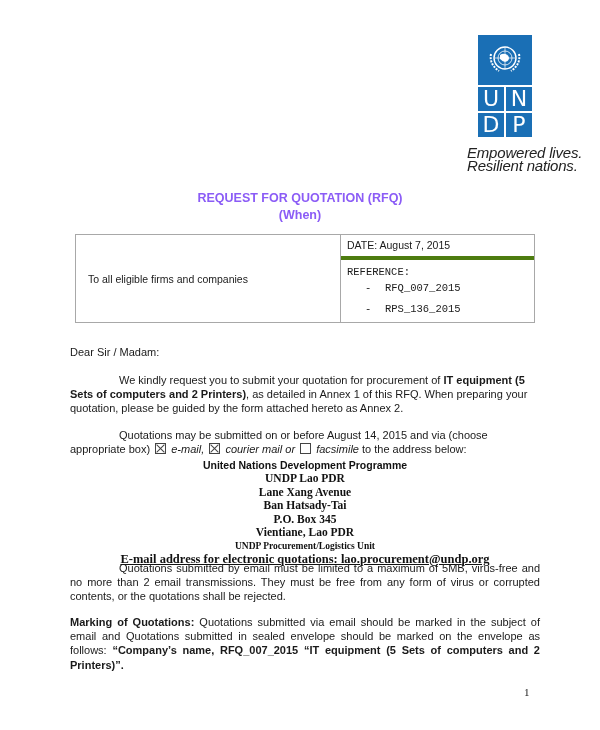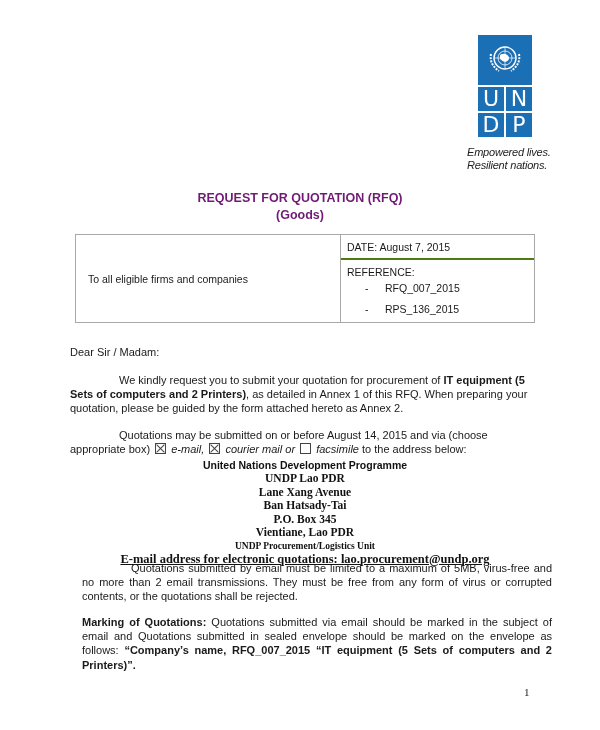--- a/index.html
+++ b/index.html
@@ -5,39 +5,39 @@
   html, body { margin: 0; padding: 0; background: #ffffff; }
   body { width: 600px; height: 730px; position: relative; overflow: hidden; color: #1a1a1a;
          font-family: "Liberation Sans", "DejaVu Sans", sans-serif; }
 
   
   .logo { position: absolute; left: 478px; top: 35px; width: 54px; }
   .logo-emblem { width: 54px; height: 50px; background: #1a6fb5; display: flex; align-items: center; justify-content: center; }
   .logo-grid { display: grid; grid-template-columns: 26px 26px; grid-gap: 2px; margin-top: 2px; }
   .logo-cell { background: #1a6fb5; color: #ffffff; height: 24px; display: flex; align-items: center; justify-content: center;
                font-size: 22px; font-family: "DejaVu Sans", sans-serif; font-weight: 400; line-height: 1; }
-  .tagline { position: absolute; left: 467px; top: 146px; font-size: 11px; font-style: italic; line-height: 13px; color: #222; letter-spacing: -0.2px; }
+  .tagline { position: absolute; left: 467px; top: 146px; font-size: 15px; font-style: italic; line-height: 13px; color: #222; letter-spacing: -0.2px; }
 
   
-  .title { position: absolute; left: 0; width: 600px; top: 190px; text-align: center; font-weight: bold; font-size: 12.5px; line-height: 17px; color: #701a75; }
+  .title { position: absolute; left: 0; width: 600px; top: 190px; text-align: center; font-weight: bold; font-size: 12.5px; line-height: 17px; color: #8b5cf6; }
 
   
   .info-table { position: absolute; left: 75px; top: 234px; width: 460px; height: 89px; border: 1.5px solid #a8a8a8; box-sizing: border-box; display: flex; }
   .info-left { width: 265px; border-right: 1.5px solid #a8a8a8; display: flex; align-items: center; padding-left: 12px; box-sizing: border-box; font-size: 10.5px; text-align: center; }
   .info-right { flex: 1; display: flex; flex-direction: column; font-size: 10.5px; }
-  .info-date { height: 25px; border-bottom: 2px solid #4d7c0f; display: flex; align-items: flex-end; padding: 0 0 5px 6px; box-sizing: border-box; }
-  .info-ref { padding: 6px 0 0 6px; line-height: 13px; }
+  .info-date { height: 25px; border-bottom: 4px solid #4d7c0f; display: flex; align-items: flex-end; padding: 0 0 5px 6px; box-sizing: border-box; }
+  .info-ref { padding: 6px 0 0 6px; line-height: 13px; font-family: Liberation Mono, monospace; }
   .ref-item { display: flex; margin-top: 3px; padding-left: 18px; }
   .ref-item .dash { width: 20px; }
   .ref-item + .ref-item { margin-top: 8px; }
 
   
   .para { position: absolute; left: 70px; width: 470px; font-size: 11px; line-height: 14.2px; }
   .indent { text-indent: 49px; }
-  .justify { text-align: justify; margin-left: 12px; }
+  .justify { text-align: justify; }
   .cb { display: inline-block; width: 9px; height: 9px; border: 1px solid #444; position: relative; vertical-align: -1px; margin: 0 2px; }
   .cb.checked::before, .cb.checked::after { content: ""; position: absolute; left: 4px; top: -1px; width: 1px; height: 11px; background: #444; }
   .cb.checked::before { transform: rotate(45deg); }
   .cb.checked::after { transform: rotate(-45deg); }
 
   
   .address { position: absolute; left: 0; width: 610px; top: 459px; text-align: center; font-weight: bold; color: #111; }
   .addr-sans { font-family: "Liberation Sans", sans-serif; font-size: 10.5px; line-height: 13px; }
   .addr-serif { font-family: "Liberation Serif", serif; font-size: 11.5px; line-height: 13.5px; }
   .addr-unit { font-family: "Liberation Serif", serif; font-size: 9.5px; line-height: 12px; }
@@ -67,21 +67,21 @@
     <div class="logo-cell">P</div>
   </div>
 </div>
 <div class="tagline">
   <div>Empowered lives.</div>
   <div>Resilient nations.</div>
 </div>
 
 <div class="title">
   <div>REQUEST FOR QUOTATION (RFQ)</div>
-  <div>(Goods)</div>
+  <div>(When)</div>
 </div>
 
 <div class="info-table">
   <div class="info-left">
     <span>To all eligible firms and companies</span>
   </div>
   <div class="info-right">
     <div class="info-date">
       <span>DATE: August 7, 2015</span>
     </div>

